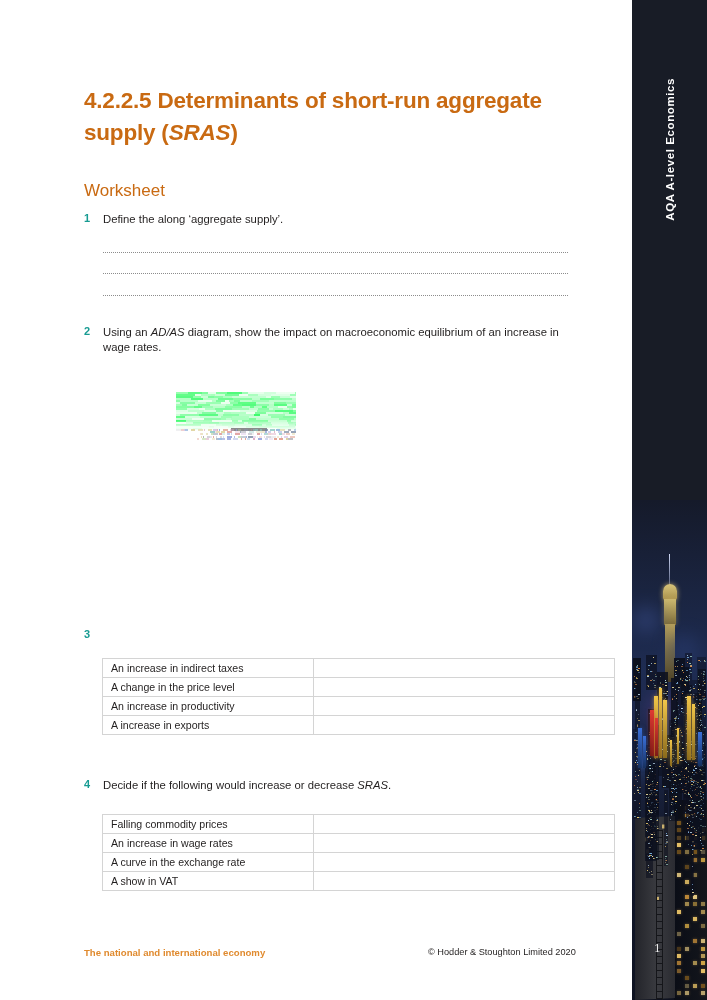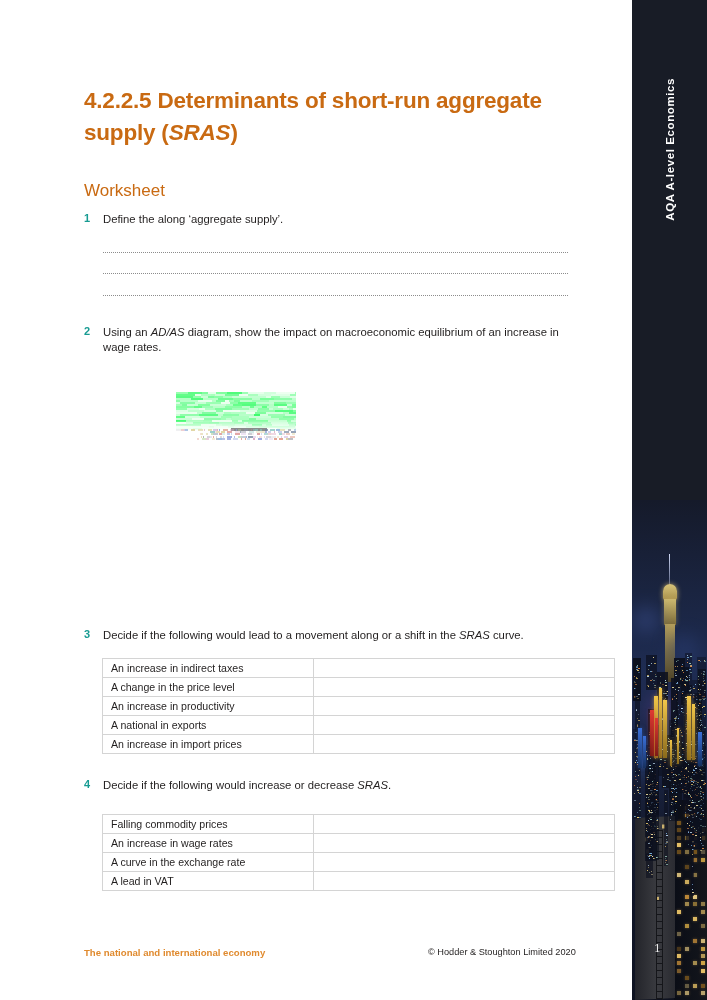--- a/index.html
+++ b/index.html
@@ -660,42 +660,37 @@
           <i style="left: 89px; top: 8.8px; width: 3px; background: rgb(138, 154, 216); opacity: 0.39;"></i>
           <i style="left: 93px; top: 8.8px; width: 4px; background: rgb(199, 164, 216); opacity: 0.26;"></i>
           <i style="left: 98px; top: 8.8px; width: 3px; background: rgb(216, 127, 106); opacity: 0.71;"></i>
           <i style="left: 103px; top: 8.8px; width: 4px; background: rgb(216, 127, 106); opacity: 0.7;"></i>
           <i style="left: 110px; top: 8.8px; width: 2px; background: rgb(216, 201, 138); opacity: 0.81;"></i>
           <i style="left: 112px; top: 8.8px; width: 5px; background: rgb(160, 160, 168); opacity: 0.68;"></i>
         </div>
     </div>
 
     <div class="qnum" style="left:84px; top:628px;">3</div>
-    <div class="qtext" style="left:103px; top:628px; width:500px;"><span>Decide if the following would lead to a movement along or a shift in the </span><em>SRAS</em><span> curve.</span></div>
 
     <table class="wtable" id="table-q3" style="top:658px;">
       <tbody>
           <tr>
             <td class="c1">An increase in indirect taxes</td>
             <td class="c2"></td>
           </tr>
           <tr>
             <td class="c1">A change in the price level</td>
             <td class="c2"></td>
           </tr>
           <tr>
             <td class="c1">An increase in productivity</td>
             <td class="c2"></td>
           </tr>
           <tr>
-            <td class="c1"> A national in exports</td>
-            <td class="c2"></td>
-          </tr>
-          <tr>
-            <td class="c1">An increase in import prices</td>
+            <td class="c1"> A increase in exports</td>
             <td class="c2"></td>
           </tr>
         </tbody>
     </table>
 
     <div class="qnum" style="left:84px; top:778px;">4</div>
     <div class="qtext" style="left:103px; top:778px; width:500px;"><span>Decide if the following would increase or decrease </span><em>SRAS</em><span>.</span></div>
 
     <table class="wtable" id="table-q4" style="top:814px;">
       <tbody>
@@ -705,21 +700,21 @@
           </tr>
           <tr>
             <td class="c1">An increase in wage rates</td>
             <td class="c2"></td>
           </tr>
           <tr>
             <td class="c1">A curve in the exchange rate</td>
             <td class="c2"></td>
           </tr>
           <tr>
-            <td class="c1">A lead in VAT</td>
+            <td class="c1">A show in VAT</td>
             <td class="c2"></td>
           </tr>
         </tbody>
     </table>
 
     <div id="footer-left">The national and international economy</div>
     <div id="footer-right">© Hodder &amp; Stoughton Limited 2020</div>
   </div>
 
   <div id="sidebar">

